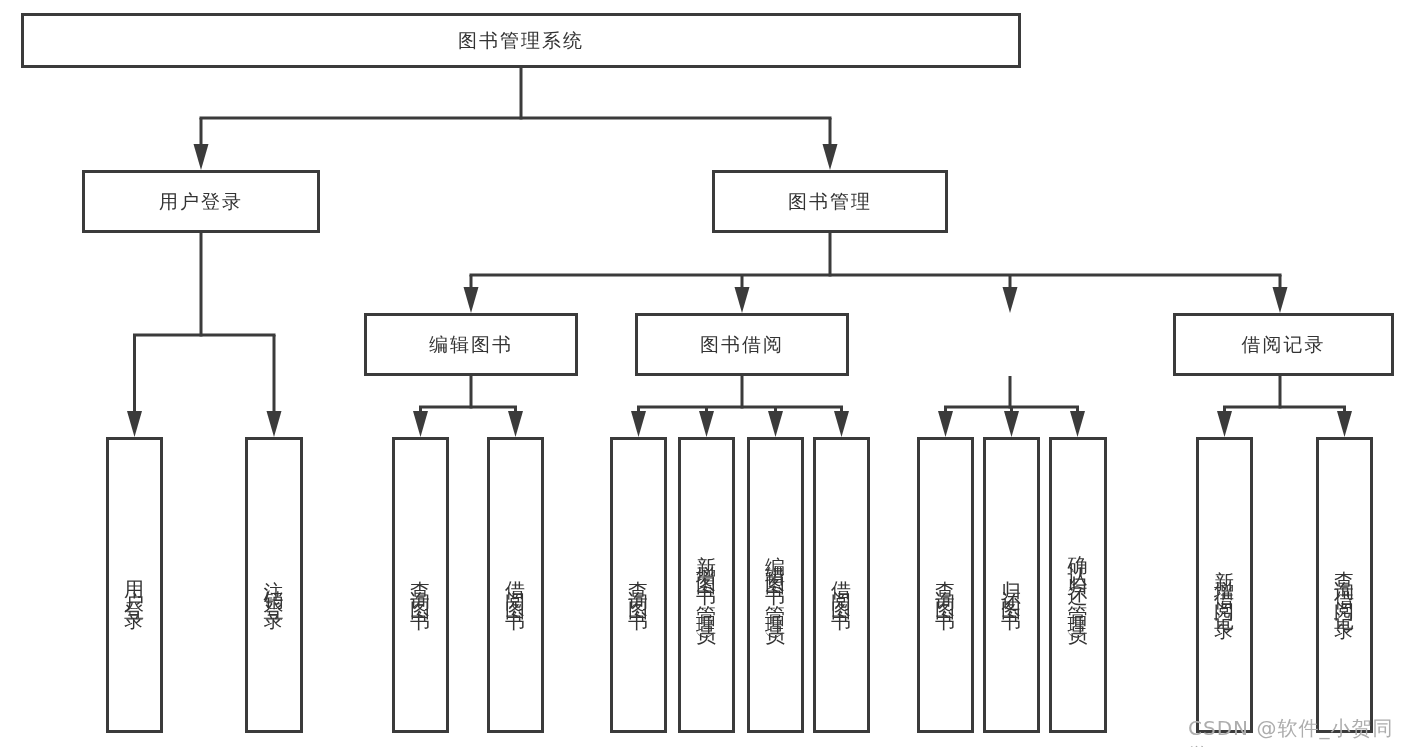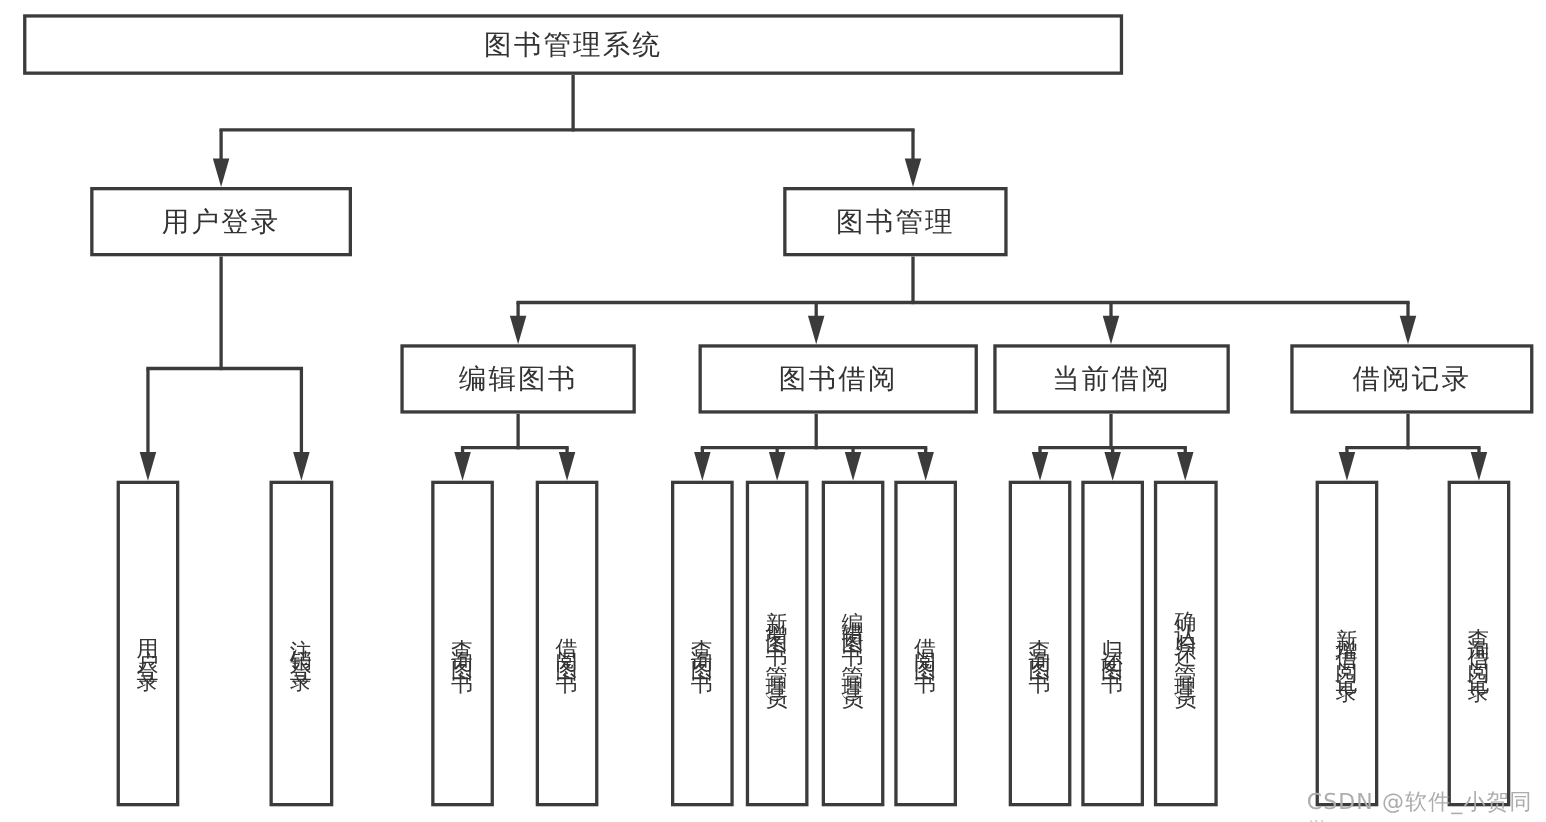--- a/index.html
+++ b/index.html
@@ -13,21 +13,21 @@
   .connectors{position:absolute;left:0;top:0;}
   .box{
     position:absolute;
     box-sizing:border-box;
     background:#ffffff;
     border:3px solid #3b3b3b;
     display:flex;
     align-items:center;
     justify-content:center;
     color:#333333;
-    font-size:25px;
+    font-size:19px;
     letter-spacing:2px;
     white-space:nowrap;
   }
   .leaf{
     writing-mode:vertical-rl;
     font-size:20px;
     letter-spacing:10px;
     line-height:1;
     white-space:normal;
   }
@@ -106,25 +106,24 @@
       <polygon points="1004,411 1019,411 1011.5,437"></polygon>
       <polygon points="1070,411 1085,411 1077.5,437"></polygon>
       <polygon points="1217,411 1232,411 1224.5,437"></polygon>
       <polygon points="1337,411 1352,411 1344.5,437"></polygon>
     </g>
   </svg>
 
   <div class="box" style="left:21px;top:13px;width:1000px;height:55px">图书管理系统</div>
 
   <div class="box" style="left:82px;top:170px;width:238px;height:63px">用户登录</div>
-  <div class="box" style="left:712px;top:170px;width:204px;height:63px">图书管理</div>
+  <div class="box" style="left:712px;top:170px;width:236px;height:63px">图书管理</div>
 
   <div class="box" style="left:364px;top:313px;width:214px;height:63px">编辑图书</div>
-  <div class="box" style="left:635px;top:313px;width:254px;height:63px">图书借阅</div>
-  <div class="box" style="left:903px;top:313px;width:215px;height:63px">当前借阅</div>
+  <div class="box" style="left:635px;top:313px;width:214px;height:63px">图书借阅</div>
   <div class="box" style="left:1173px;top:313px;width:221px;height:63px">借阅记录</div>
 
   <div class="box leaf" style="left:106px;top:437px;width:57px;height:296px">用户登录</div>
   <div class="box leaf" style="left:245px;top:437px;width:58px;height:296px">注销登录</div>
 
   <div class="box leaf" style="left:392px;top:437px;width:57px;height:296px">查询图书</div>
   <div class="box leaf" style="left:487px;top:437px;width:57px;height:296px">借阅图书</div>
 
   <div class="box leaf" style="left:610px;top:437px;width:57px;height:296px">查询图书</div>
   <div class="box leaf" style="left:678px;top:437px;width:57px;height:296px">新增图书（管理员）</div>

